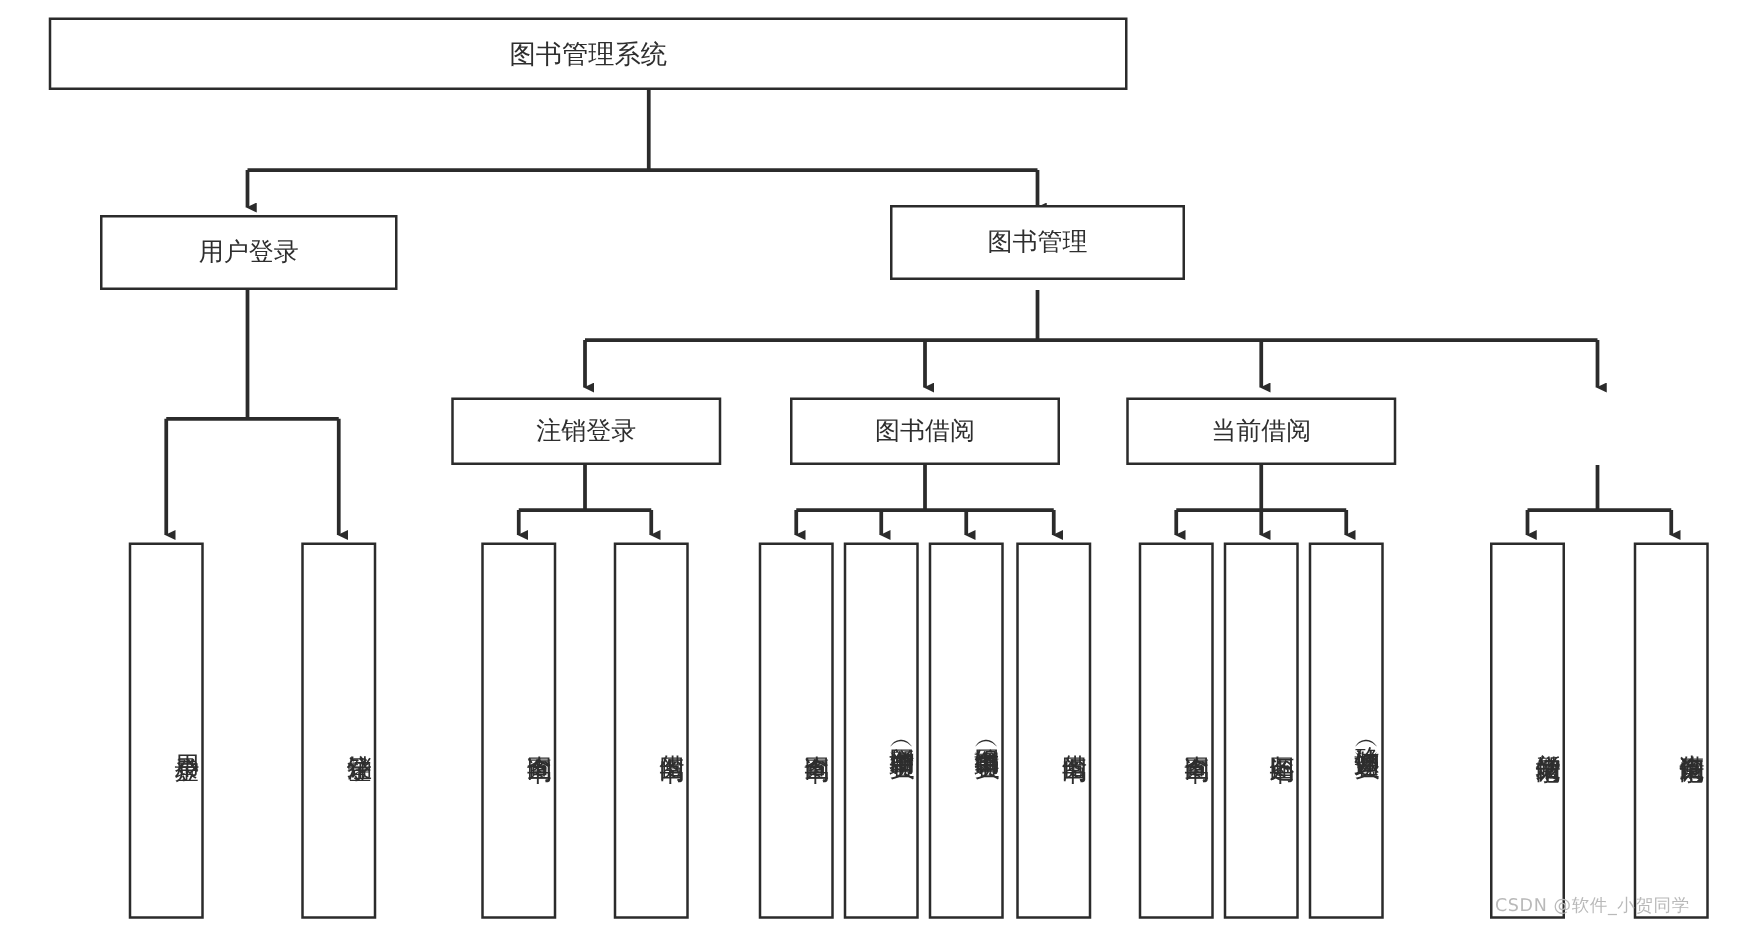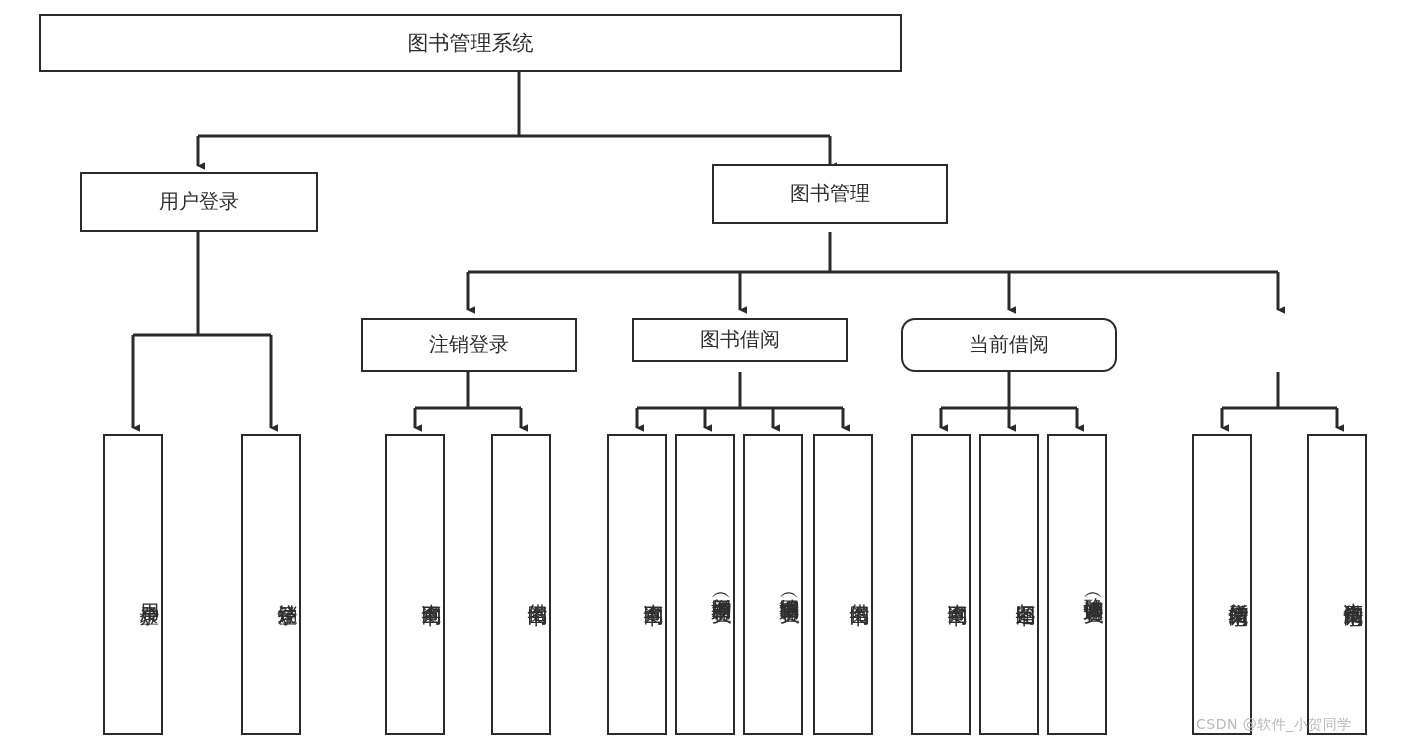--- a/index.html
+++ b/index.html
@@ -132,24 +132,24 @@
   <div class="node level2" style="left:80px; top:172px; width:238px; height:60px;">
     <span>用户登录</span>
   </div>
   <div class="node level2" style="left:712px; top:164px; width:236px; height:60px;">
     <span>图书管理</span>
   </div>
 
   <div class="node level2" style="left:361px; top:318px; width:216px; height:54px;">
     <span>注销登录</span>
   </div>
-  <div class="node level2" style="left:632px; top:318px; width:216px; height:44px;">
+  <div class="node level2" style="left:632px; top:318px; width:216px; height:54px;">
     <span>图书借阅</span>
   </div>
-  <div class="node level2" style="left:901px; top:318px; width:216px; height:54px;border-radius:14px;">
+  <div class="node level2" style="left:901px; top:318px; width:216px; height:54px;">
     <span>当前借阅</span>
   </div>
 
   <div class="node leaf" style="left:103px; top:434px; width:60px; height:301px;">
     <span class="leaf-label">用户登录</span>
   </div>
   <div class="node leaf" style="left:241px; top:434px; width:60px; height:301px;">
     <span class="leaf-label">注销登录</span>
   </div>
 

